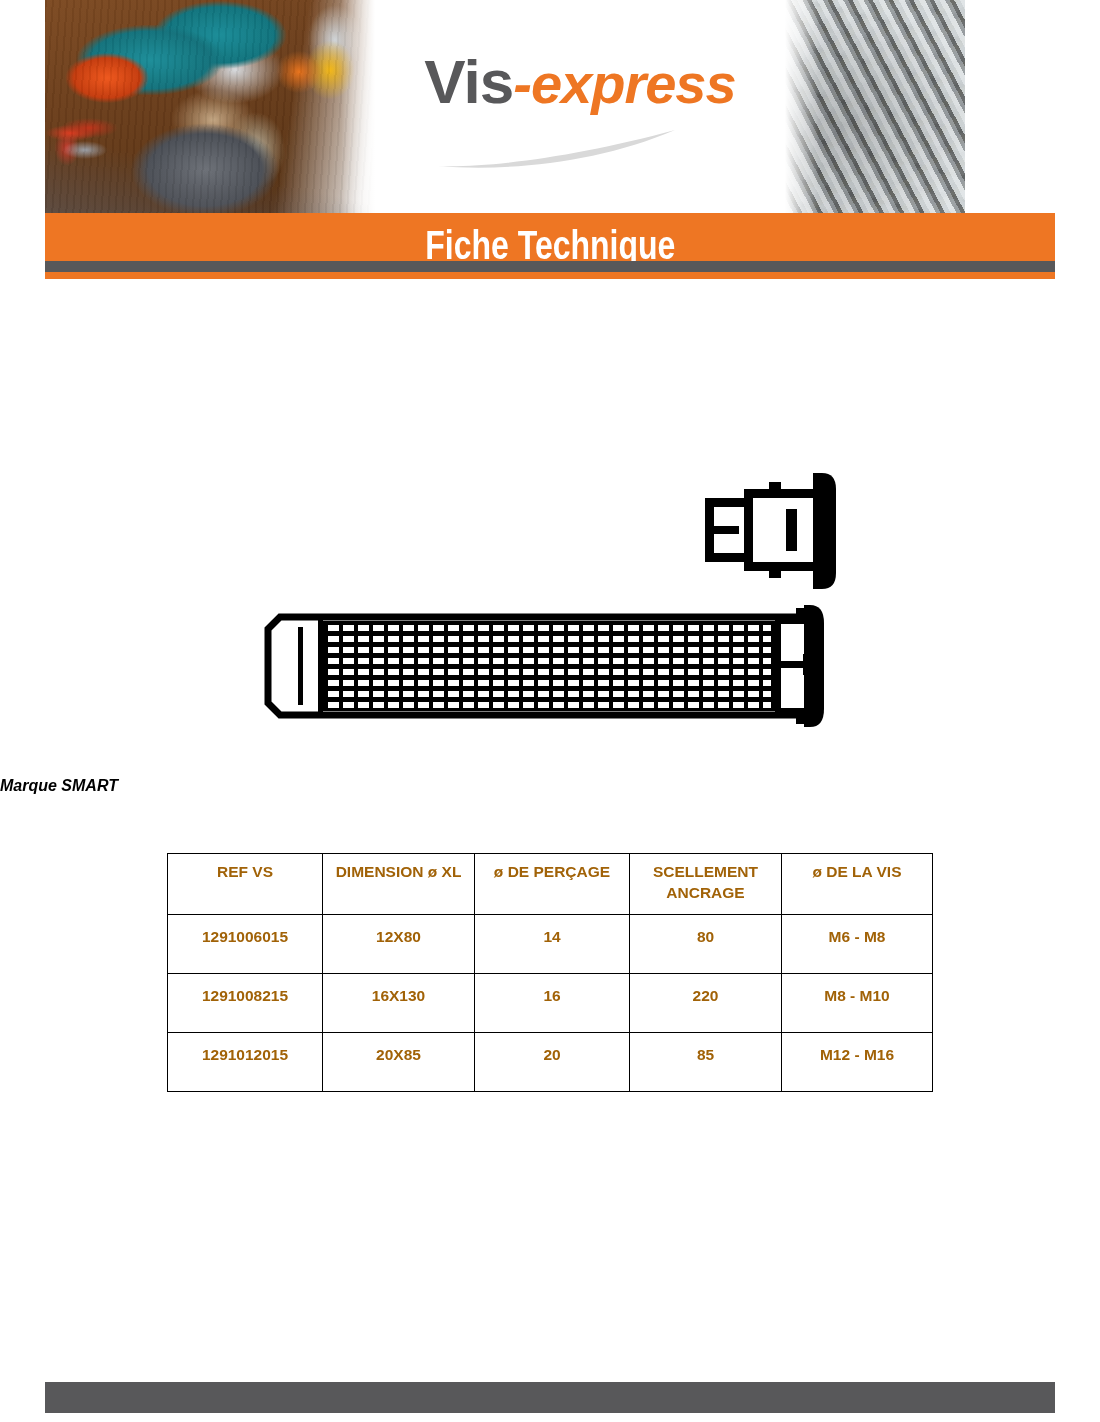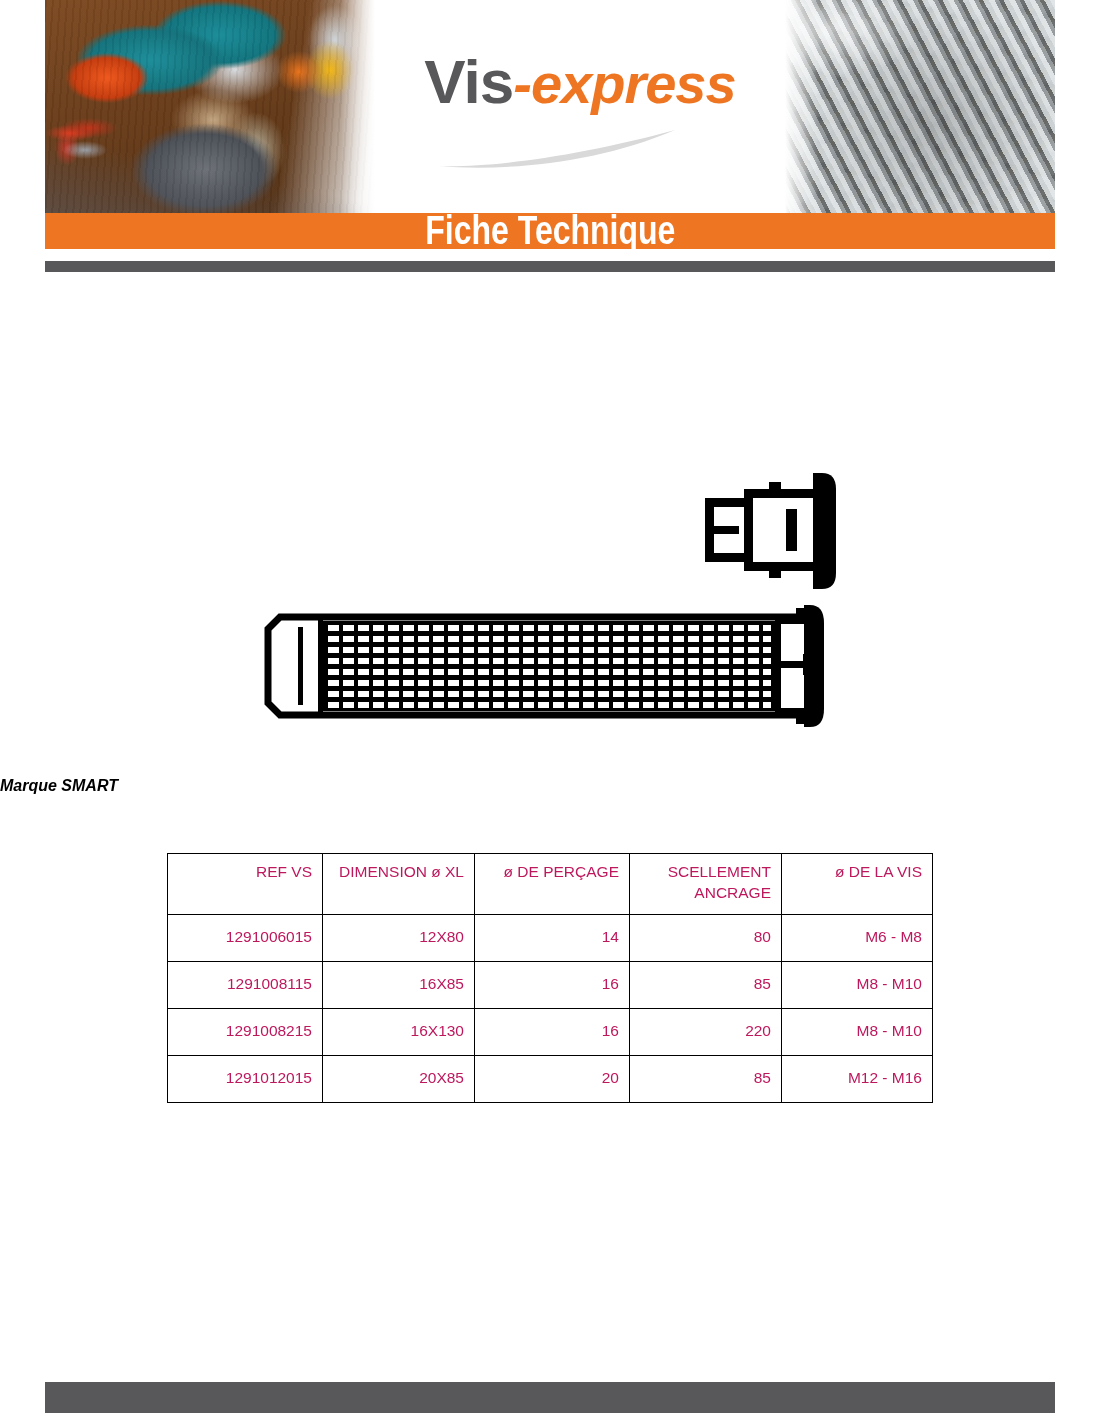--- a/index.html
+++ b/index.html
@@ -13,21 +13,21 @@
     position: relative;
     font-family: "Liberation Sans", sans-serif;
     overflow: hidden;
   }
 
   
   .header {
     position: absolute;
     left: 45px;
     top: 0;
-    width: 1010px;
+    width: 920px;
     height: 213px;
     background: #ffffff;
     overflow: hidden;
   }
 
   
   .photo-left {
     position: absolute;
     left: 0; top: 0;
     width: 330px; height: 213px;
@@ -135,21 +135,21 @@
     transform: translateX(-50%);
     z-index: 4;
   }
 
   
   .banner {
     position: absolute;
     left: 45px;
     top: 213px;
     width: 1010px;
-    height: 36px;
+    height: 66px;
     background: #ee7623;
     z-index: 5;
   }
   .banner-title {
     position: absolute;
     left: 0; right: 0;
     top: 50%;
     transform: translateY(-52%);
     text-align: center;
     color: #ffffff;
@@ -207,29 +207,29 @@
     position: absolute;
     left: 167px;
     top: 853px;
     width: 765px;
     border-collapse: collapse;
     table-layout: fixed;
   }
   .spec-table td, .spec-table th {
     border: 1.6px solid #000000;
     padding: 7px 10px;
-    text-align: right;
+    text-align: center;
     vertical-align: top;
     font-size: 15.5px;
-    font-weight: normal;
-    color: #be185d;
+    font-weight: bold;
+    color: #a16207;
     line-height: 21px;
   }
   .spec-table thead th { height: 46px; vertical-align: top; }
-  .spec-table tbody td { height: 26px; vertical-align: middle; padding-top: 8px; padding-bottom: 12px; }
+  .spec-table tbody td { height: 26px; vertical-align: middle; padding-top: 8px; padding-bottom: 24px; }
   .hdr-small { font-size: 13.5px; line-height: 18px; }
 
   .col-ref    { width: 155px; }
   .col-dim    { width: 152px; }
   .col-drill  { width: 155px; }
   .col-depth  { width: 152px; }
   .col-screw  { width: 151px; }
 
   
   .footer-bar {
@@ -602,27 +602,20 @@
   </thead>
   <tbody>
     <tr>
       <td>1291006015</td>
       <td>12X80</td>
       <td>14</td>
       <td>80</td>
       <td>M6 - M8</td>
     </tr>
     <tr>
-      <td>1291008115</td>
-      <td>16X85</td>
-      <td>16</td>
-      <td>85</td>
-      <td>M8 - M10</td>
-    </tr>
-    <tr>
       <td>1291008215</td>
       <td>16X130</td>
       <td>16</td>
       <td>220</td>
       <td>M8 - M10</td>
     </tr>
     <tr>
       <td>1291012015</td>
       <td>20X85</td>
       <td>20</td>

